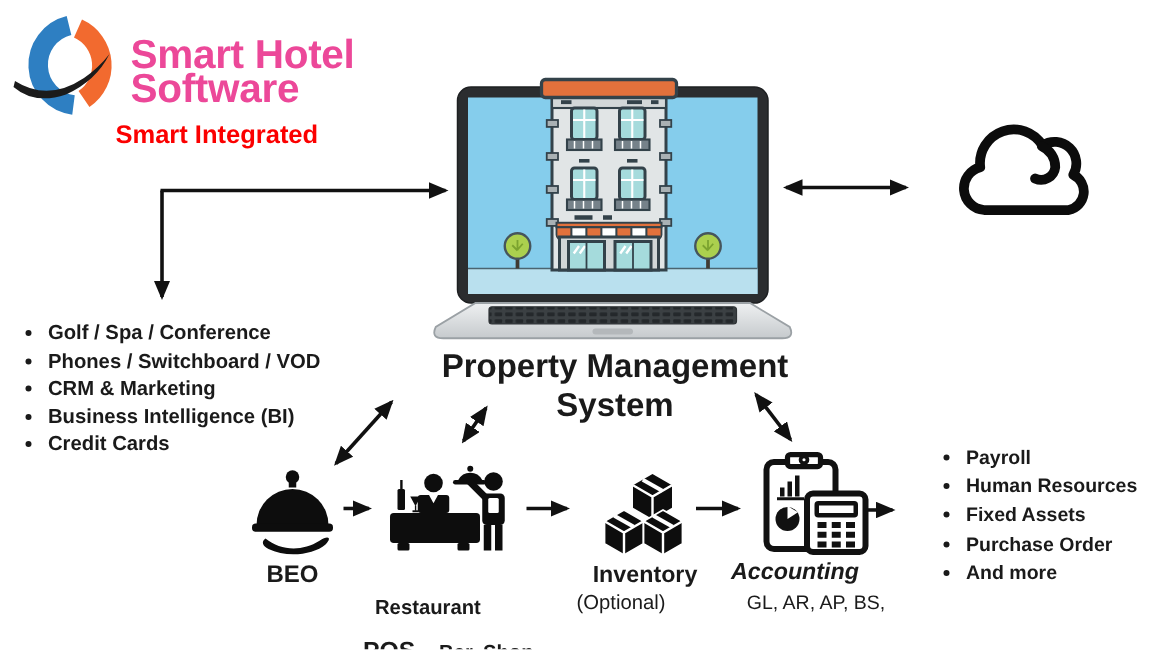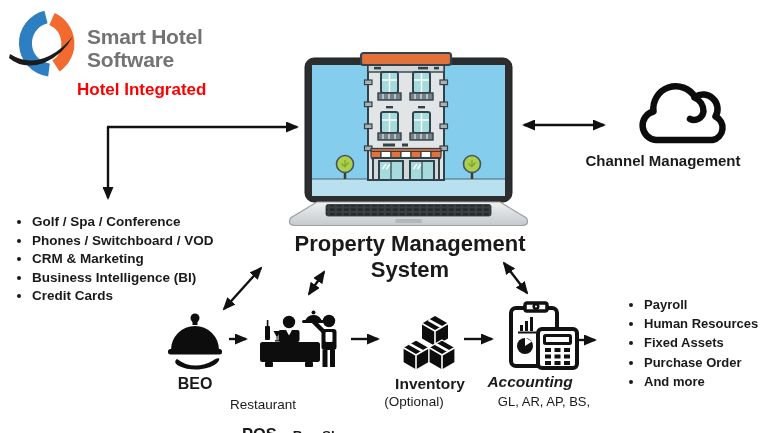--- a/index.html
+++ b/index.html
@@ -1,19 +1,19 @@
 <!DOCTYPE html>
 <html><head>
 <meta charset="utf-8">
 <style>
   html,body{margin:0;padding:0;background:#fff;}
   #canvas{position:relative;width:768px;height:433px;background:#ffffff;overflow:hidden;
           font-family:"Liberation Sans","DejaVu Sans",sans-serif;color:#1a1a1a;}
   .abs{position:absolute;}
-  #brand-name{font-size:21px;font-weight:700;color:#737373;line-height:23px;letter-spacing:-0.2px;}
+  #brand-name{font-size:27px;font-weight:700;color:#ec4899;line-height:23px;letter-spacing:-0.2px;}
   #tagline{font-size:17px;font-weight:700;color:#fb0000;}
   ul.blist{margin:0;padding:0 0 0 24px;list-style:disc;}
   ul.blist li{font-weight:700;}
   #left-list li{font-size:13.5px;line-height:18.6px;}
   #right-list li{font-size:13px;line-height:19.2px;}
   #pms-label{font-size:22px;font-weight:700;text-align:center;}
   #cloud-label{font-size:15px;font-weight:700;text-align:center;line-height:26px;}
   .node-label{font-weight:700;font-size:15.5px;text-align:center;}
   .node-sub{font-weight:400;font-size:13.5px;text-align:center;}
   #pos-label{font-size:16.5px;font-weight:700;margin-top:48px;}
@@ -46,21 +46,21 @@
 
   <svg class="abs" style="left:8px;top:8px;" width="72" height="72" viewBox="0 0 72 72">
     <path d="M38 9 A27 27 0 0 0 41 62" fill="none" stroke="#2E7FC2" stroke-width="13"></path>
     <path d="M44 11 A27 27 0 0 1 48 58" fill="none" stroke="#F26A2F" stroke-width="13"></path>
     <path d="M2 46 Q24 60 48 44 Q58 37 65 28 Q56 46 36 55 Q15 62 1 50 Z" fill="#1b1b1b"></path>
   </svg>
   <div class="abs" id="brand-name" style="left:87px;top:25px;">
     <div>Smart Hotel</div>
     <div>Software</div>
   </div>
-  <div class="abs" id="tagline" style="left:77px;top:80px;">Hotel Integrated</div>
+  <div class="abs" id="tagline" style="left:77px;top:80px;">Smart Integrated</div>
 
   <ul class="blist abs" id="left-list" style="left:8px;top:213px;width:260px;">
     <li>Golf / Spa / Conference</li>
     <li>Phones / Switchboard / VOD</li>
     <li>CRM &amp; Marketing</li>
     <li>Business Intelligence (BI)</li>
     <li>Credit Cards</li>
   </ul>
 
   <svg class="abs" style="left:287px;top:50px;z-index:2;" width="243" height="180" viewBox="0 0 243 180">
@@ -169,21 +169,20 @@
     </g>
   </svg>
 
   <div class="abs" id="pms-label" style="left:258px;top:231px;width:304px;">Property Management System</div>
 
   <svg class="abs" style="left:626px;top:76px;" width="106" height="76" viewBox="0 0 106 76">
     <path d="M30 64 A14.5 14.5 0 0 1 27.5 35.5 A22.5 22.5 0 0 1 69 21 A14.5 14.5 0 0 1 89.5 40.5 A12.5 12.5 0 0 1 86.5 64 Z" fill="#ffffff" stroke="#0c0c0c" stroke-width="6.5" stroke-linejoin="round"></path>
     <path d="M68.5 21.5 A15 15 0 0 1 77.5 35.5 A9.5 9.5 0 0 1 64 43" fill="none" stroke="#0c0c0c" stroke-width="6.5" stroke-linecap="round"></path>
   </svg>
   <div class="abs" id="cloud-label" style="left:563px;top:148px;width:200px;">
-    <div>Channel Management</div>
   </div>
 
   <svg class="abs" style="left:167px;top:312px;" width="56" height="60" viewBox="0 0 56 60">
     <g fill="#0d0d0d">
       <circle cx="28" cy="6" r="4.5"></circle>
       <rect x="25.5" y="8" width="5" height="5"></rect>
       <path d="M4 38 A24 24 0 0 1 52 38 Z"></path>
       <rect x="1" y="37" width="54" height="5.5" rx="2.5"></rect>
       <path d="M10 47 C20 55 34 56 46 48.5 C52 44.5 54.5 46.5 50 51 C42 58 24 60 12 54 C8 52 7 49 10 47 Z"></path>
     </g>
@@ -211,21 +210,21 @@
       <circle cx="54.5" cy="3.5" r="2"></circle>
     </g>
     <polygon points="27,21 30,26.5 33,21" fill="#ffffff"></polygon>
     <line x1="65" y1="23" x2="54" y2="12" stroke="#0d0d0d" stroke-width="4.5" stroke-linecap="round"></line>
     <rect x="66.5" y="23" width="7" height="10" rx="1" fill="#ffffff"></rect>
   </svg>
   <div class="abs" id="pos-label" style="left:242px;top:377px;width:130px;">
     <span>POS</span>
     <span class="sub">– Bar, Shop</span>
   </div>
-  <div class="abs" style="left:230px;top:397px;font-size:13.5px;font-weight:400;">Restaurant</div>
+  <div class="abs" style="left:250px;top:397px;font-size:13.5px;font-weight:700;">Restaurant</div>
 
   <svg class="abs" style="left:398px;top:314px;" width="62" height="58" viewBox="0 0 62 58">
     <g>
       <g>
         <polygon points="37,2 50,9.5 50,24.5 37,32 24,24.5 24,9.5" fill="#0d0d0d"></polygon>
         <path d="M24 9.5 L37 17 L50 9.5 M37 17 L37 32" stroke="#ffffff" stroke-width="1.6" fill="none"></path>
         <line x1="30.5" y1="5.8" x2="43.5" y2="13.2" stroke="#ffffff" stroke-width="2.6"></line>
       </g>
       <g>
         <polygon points="18,26 31,33.5 31,48.5 18,56 5,48.5 5,33.5" fill="#0d0d0d" stroke="#ffffff" stroke-width="1.2"></polygon>

